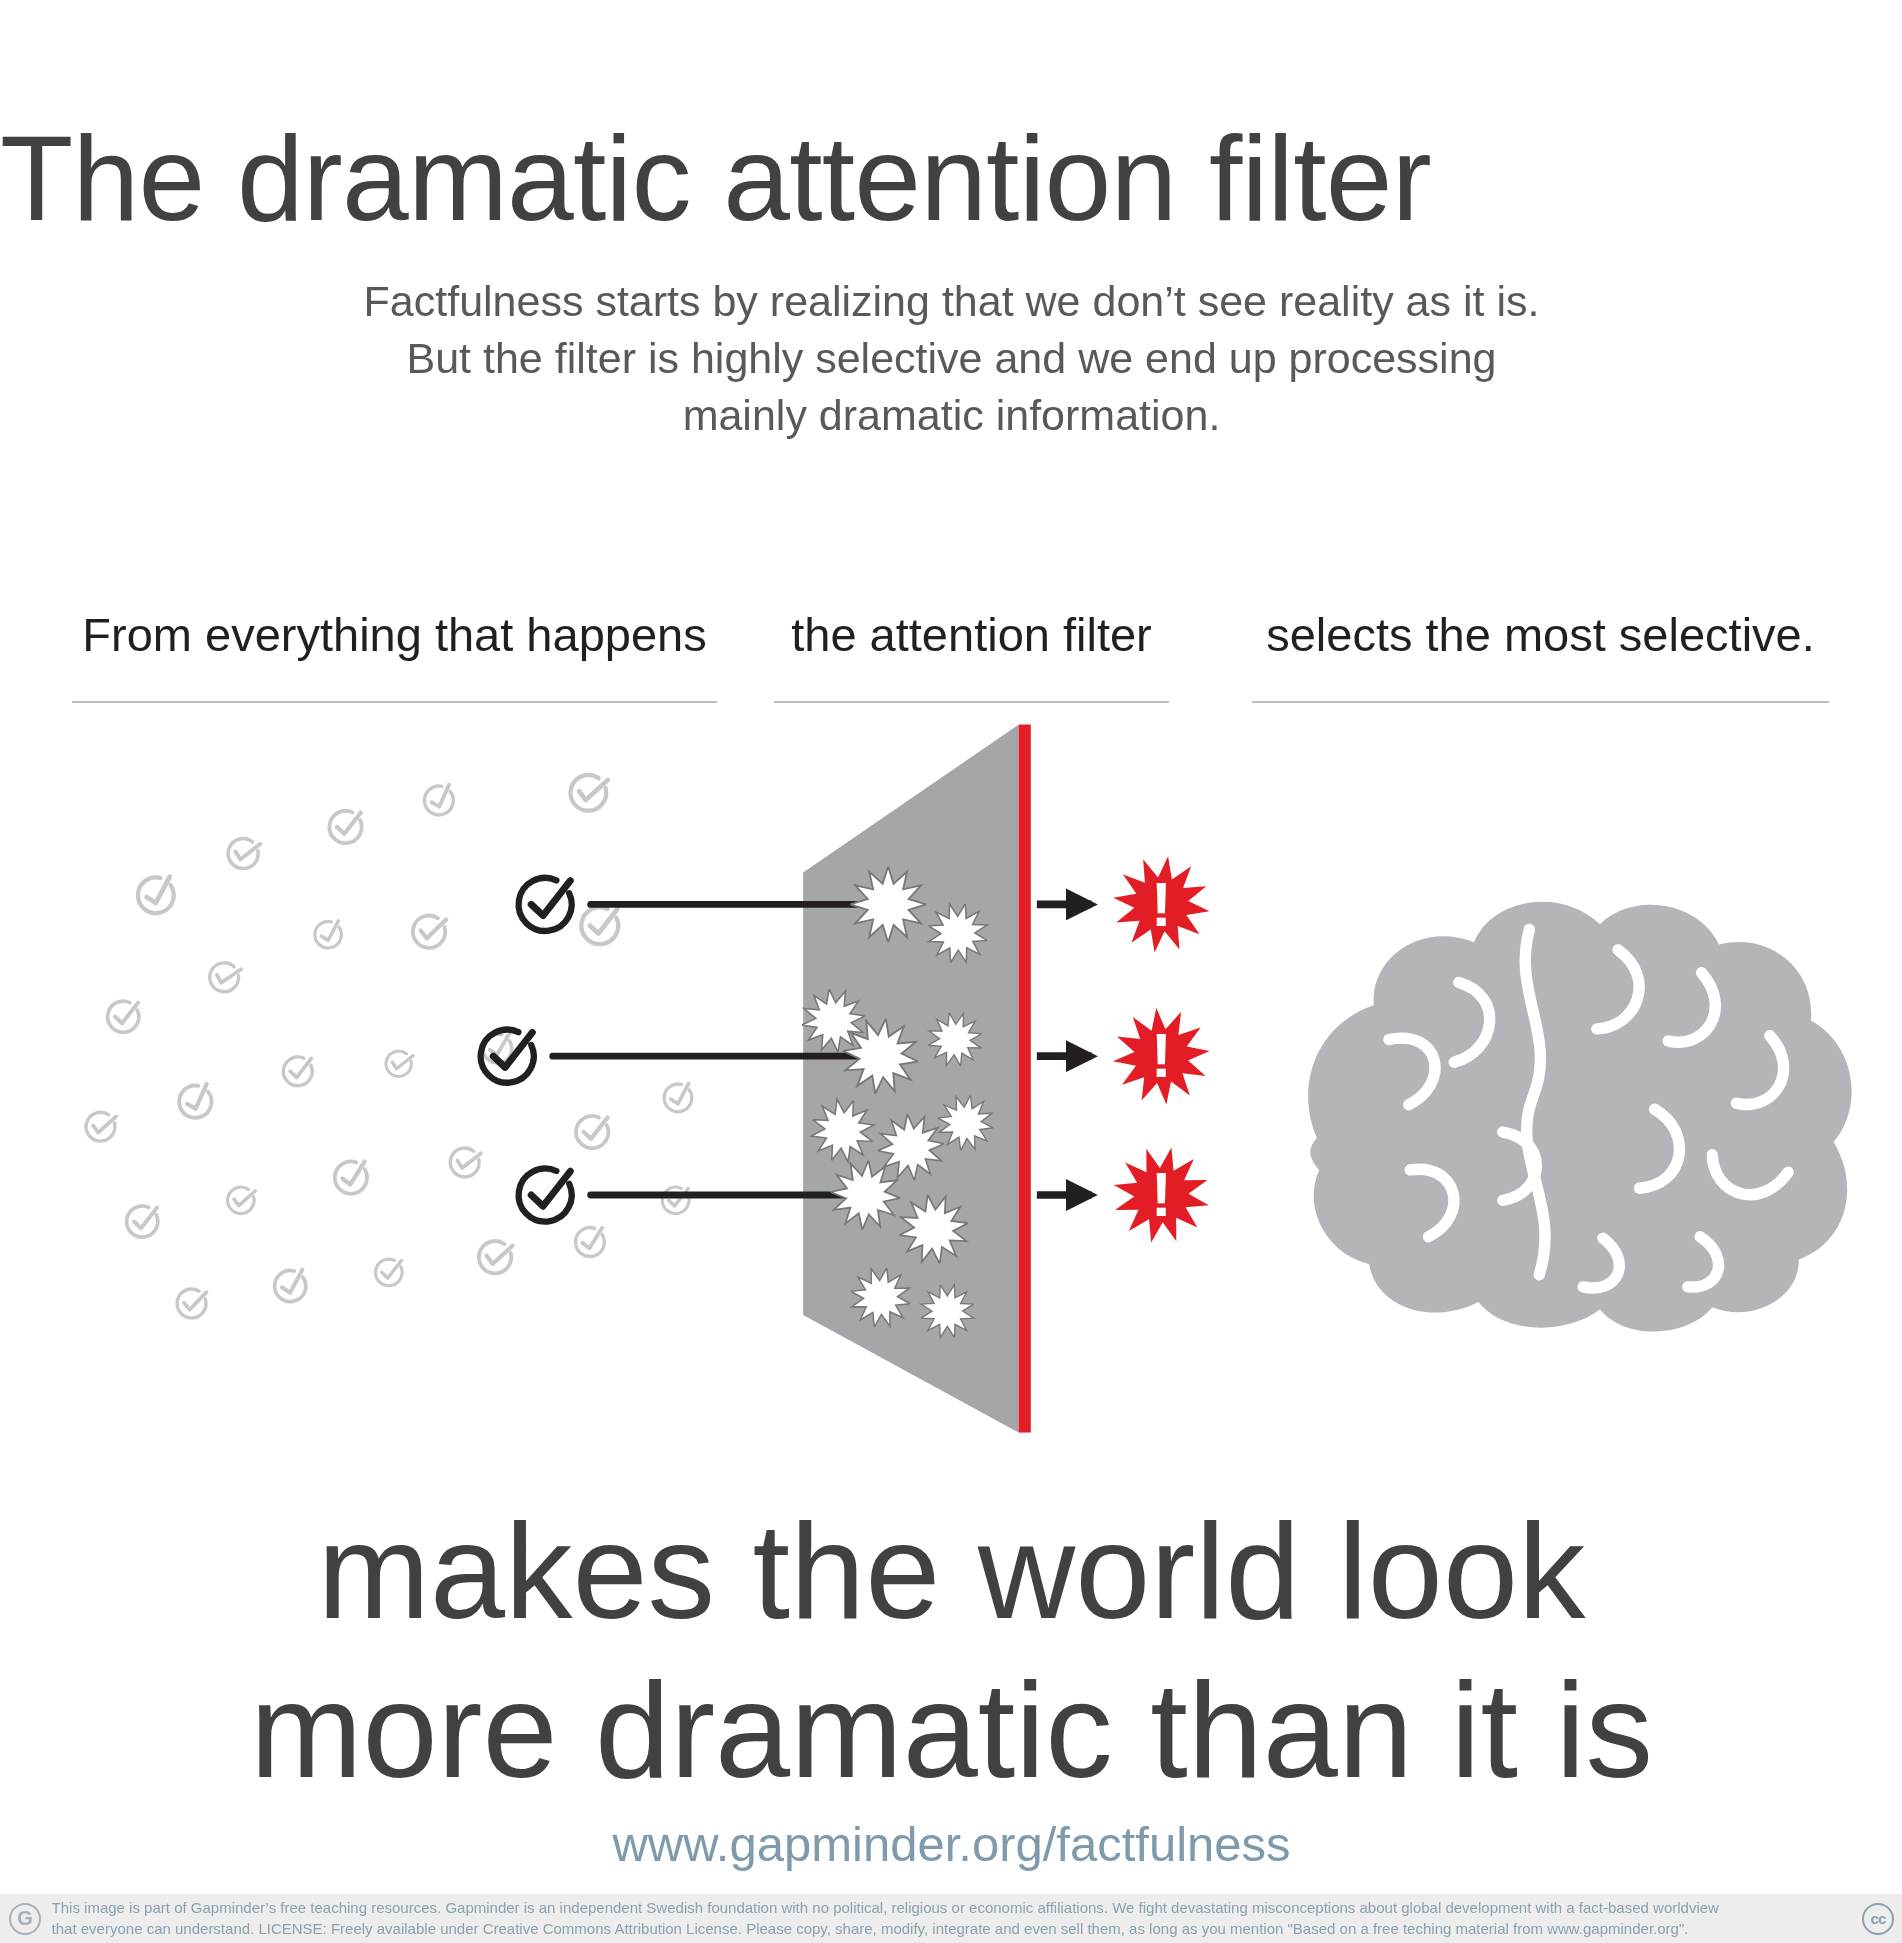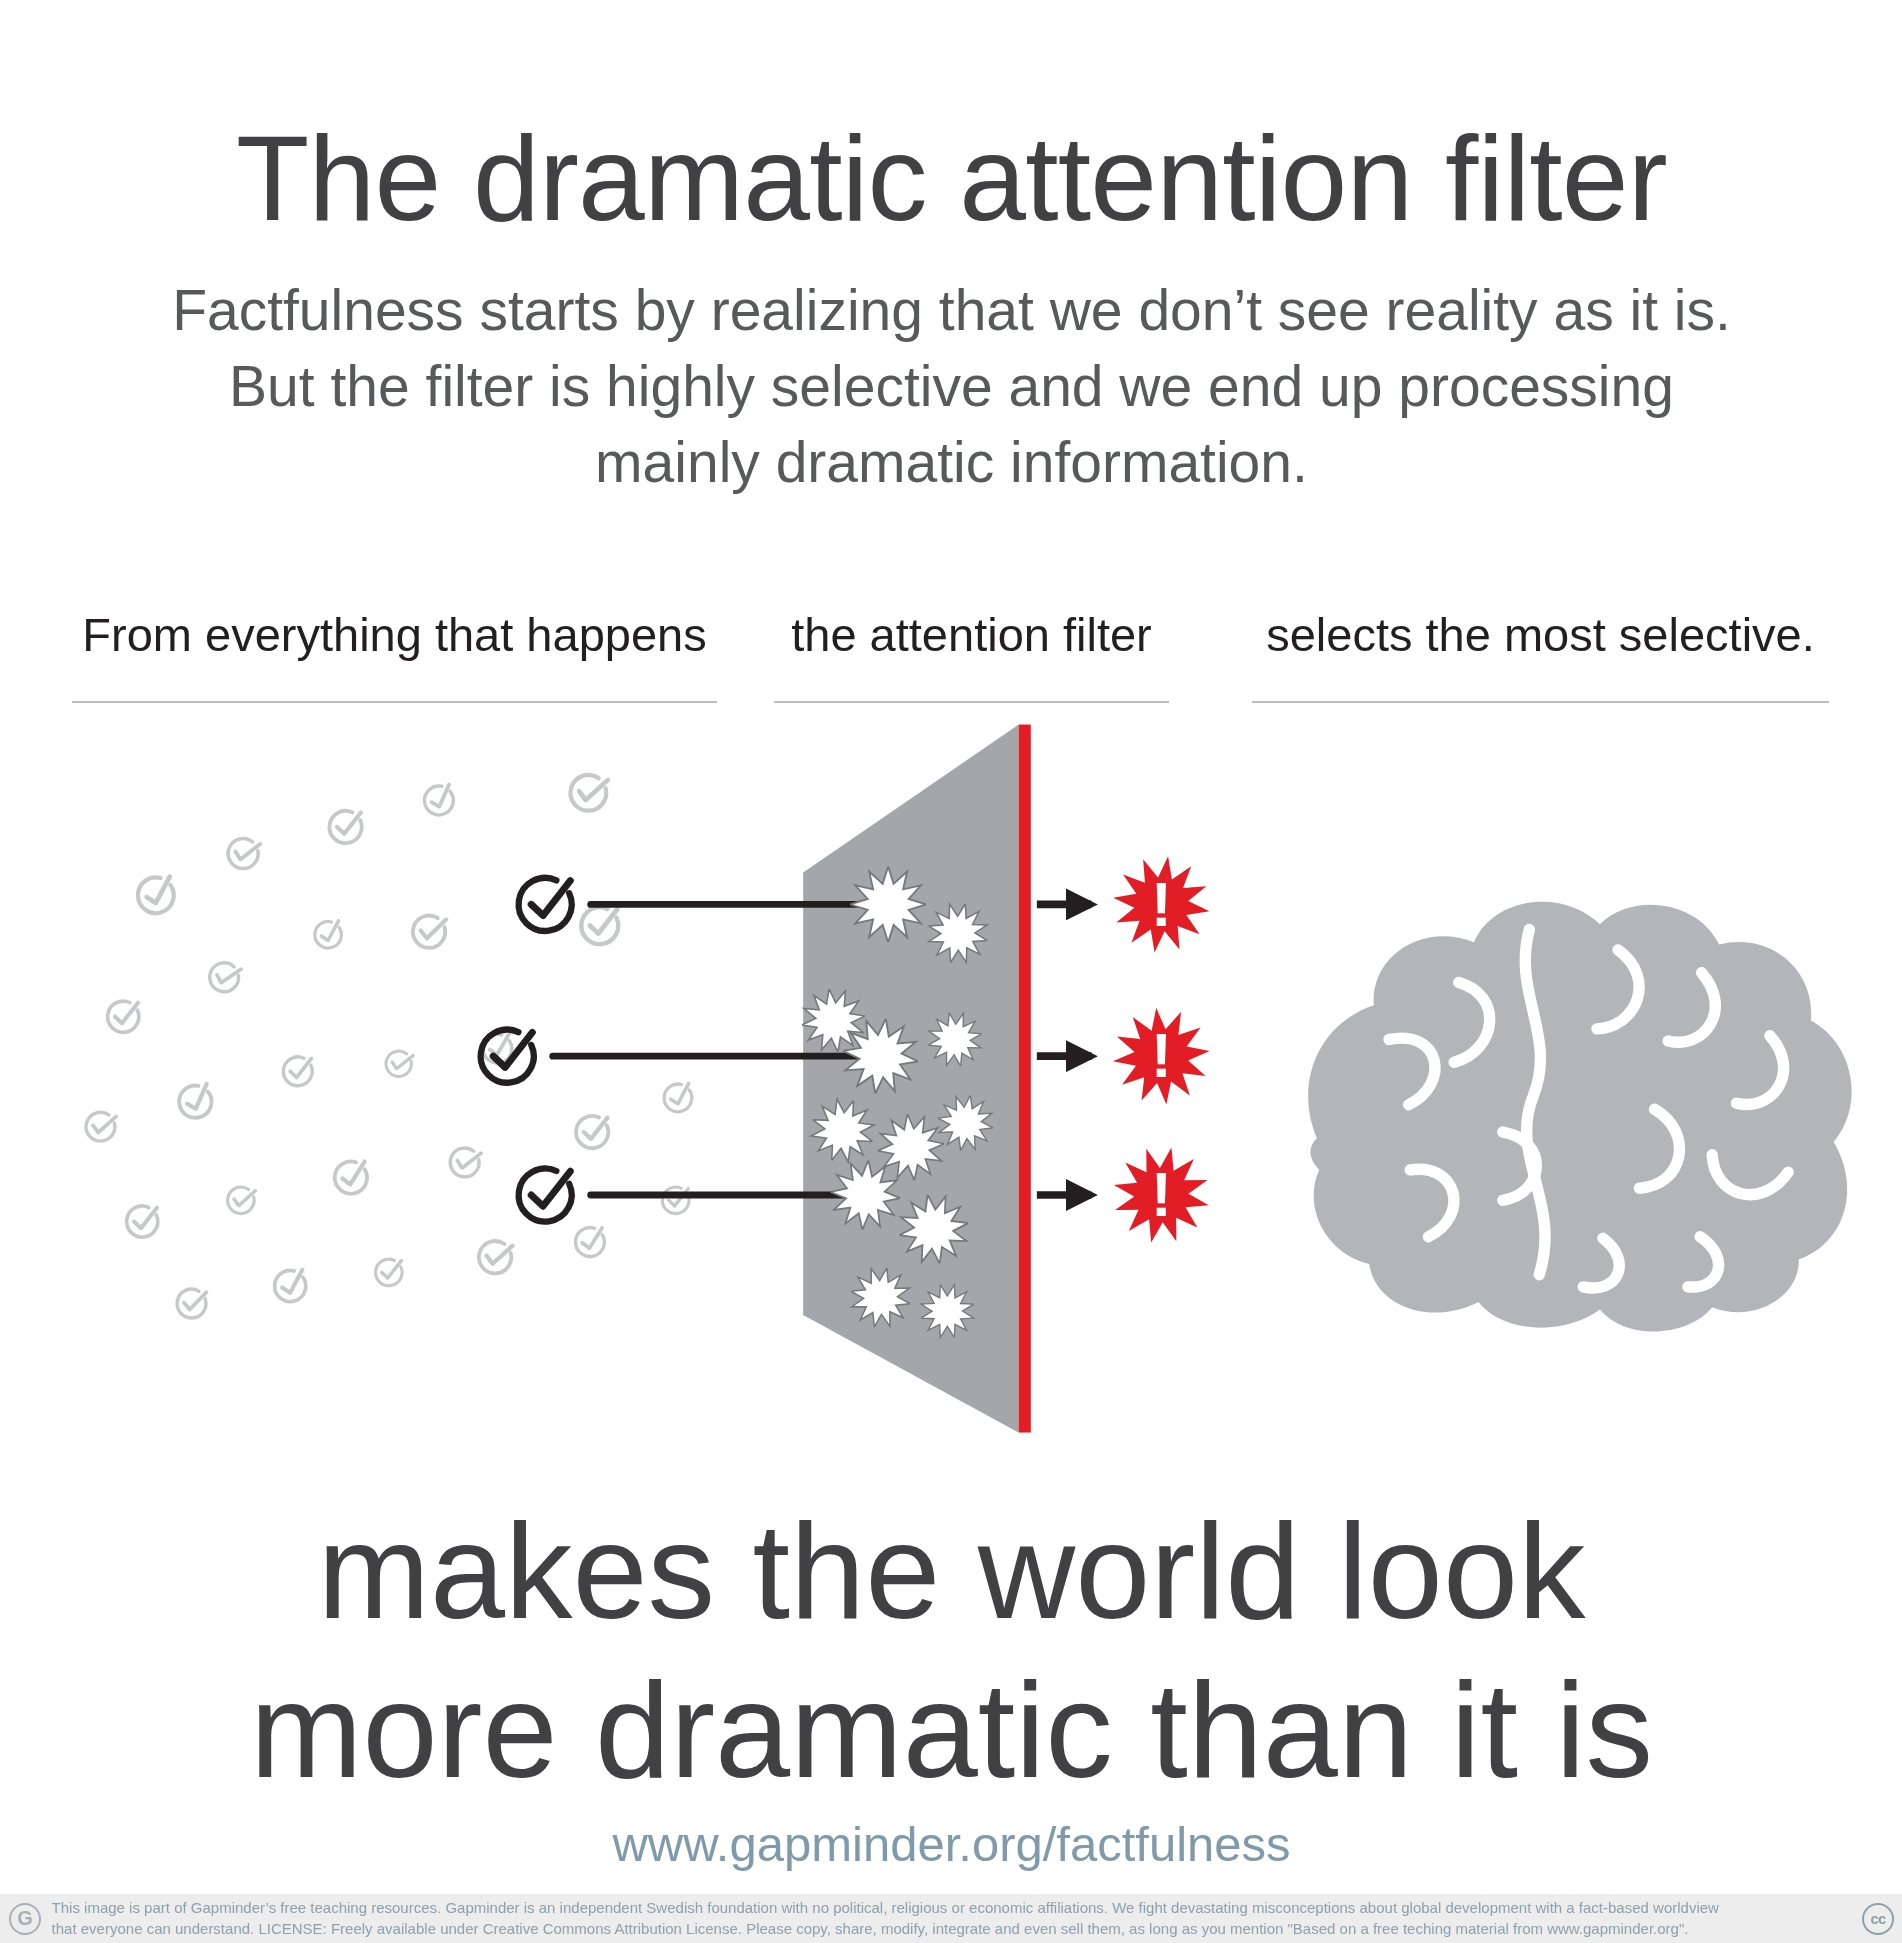--- a/index.html
+++ b/index.html
@@ -4,24 +4,24 @@
 <style>
   :root{
     --accent-red:#e31d25; --icon-gray:#c7c8ca; --panel-gray:#a4a6a9;
     --brain-gray:#b3b5b8; --ink-dark:#414042; --ink-gray:#58595b;
     --label-ink:#231f20; --rule-gray:#bcbec0; --link-blue:#7e9aab;
     --footer-bg:#ededee; --footer-ink:#8ba1ad;
   }
   html,body{margin:0;padding:0;background:#fff;}
   .page{position:relative;width:1903px;height:1943px;background:#fff;overflow:hidden;
         font-family:"Liberation Sans",sans-serif;color:var(--ink-dark);}
-  .title{position:absolute;top:29px;left:0;right:0;text-align:center;
+  .title{position:absolute;top:29px;left:0;right:0;text-align:left;
          font-size:120px;font-weight:200;color:var(--ink-dark);letter-spacing:-0.8px;}
   .intro{position:absolute;top:273px;left:0;right:0;text-align:center;
-         font-size:57px;font-weight:300;color:var(--ink-gray);line-height:1.33;}
+         font-size:43px;font-weight:300;color:var(--ink-gray);line-height:1.33;}
   .col-label{position:absolute;top:607px;text-align:center;font-size:47px;font-weight:500;
              color:var(--label-ink);padding-bottom:39px;border-bottom:2.3px solid var(--rule-gray);}
   .col-label.left{left:72px;width:645px;}
   .col-label.mid{left:774px;width:395px;}
   .col-label.right{left:1252px;width:577px;}
   .diagram{position:absolute;top:698px;left:0;width:1903px;height:774px;}
   .gray-checks use{color:var(--icon-gray);}
   .black-checks use{color:var(--label-ink);}
   .lines line{stroke:var(--label-ink);stroke-width:9;stroke-linecap:round;}
   .arrows line{stroke:var(--label-ink);stroke-width:10;stroke-linecap:butt;}

